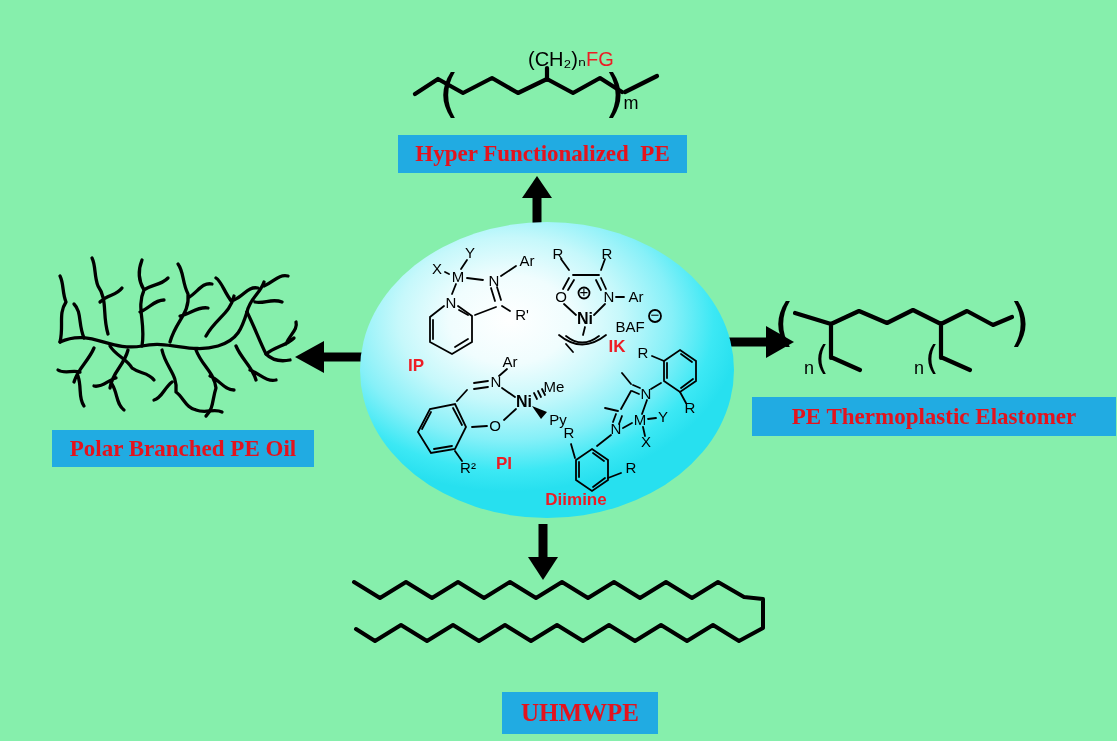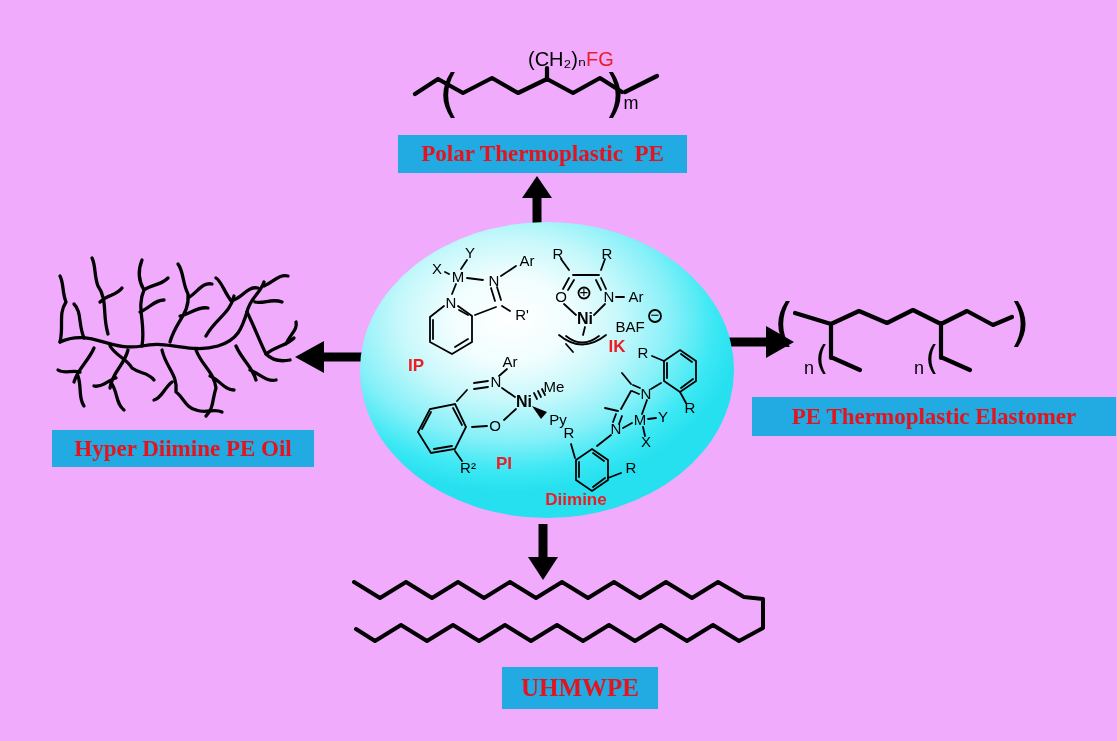--- a/index.html
+++ b/index.html
@@ -1,16 +1,16 @@
 <!DOCTYPE html>
 <html><head>
 <meta charset="utf-8">
 <style>
   html,body{margin:0;padding:0;background:#fff;}
-  #figure{position:relative;width:1117px;height:741px;background:#f0abfc;overflow:hidden;
+  #figure{position:relative;width:1117px;height:741px;background:#86efac;overflow:hidden;
           font-family:"Liberation Sans","DejaVu Sans",sans-serif;}
   .abs{position:absolute;}
   .label-box{position:absolute;background:#21abe2;color:#e4131d;
              font-family:"Liberation Serif","DejaVu Serif",serif;font-weight:bold;
              display:flex;align-items:center;justify-content:center;
              white-space:pre;text-align:center;}
   svg{display:block;overflow:visible;}
   .bond{stroke:#000;stroke-width:1.8;fill:none;stroke-linecap:round;}
   .chain{stroke:#000;stroke-width:4.2;fill:none;stroke-linecap:round;stroke-linejoin:round;}
   .zig{stroke:#000;stroke-width:4;fill:none;stroke-linecap:round;stroke-linejoin:round;}
@@ -36,21 +36,21 @@
   <svg class="abs" style="left:400px;top:28px;" width="290" height="112" viewBox="0 0 290 112">
     <text class="chainlabel" x="128" y="38"><tspan>(CH₂)ₙ</tspan><tspan fill="#ed1c24">FG</tspan></text>
     <line class="chain" x1="147" y1="52" x2="147" y2="40"></line>
     <polyline class="chain" points="15,66 38,51 63,65 92,50 118,65 147,51 173,65 200,50 222,64"></polyline>
     <line class="chain" x1="225" y1="64" x2="257" y2="48"></line>
     <text class="paren" x="49" y="83" font-size="52">(</text>
     <text class="paren" x="215" y="83" font-size="52">)</text>
     <text class="subtxt" x="231" y="81">m</text>
   </svg>
   <div class="label-box" style="left:398px;top:135px;width:289px;height:38px;font-size:23px;">
-    <span>Polar Thermoplastic  PE</span>
+    <span>Hyper Functionalized  PE</span>
   </div>
 
   <svg class="abs" style="left:519px;top:176px;" width="36" height="50" viewBox="0 0 36 50">
     <line class="arrow-line" x1="18" y1="21" x2="18" y2="50"></line>
     <polygon class="arrow-head" points="18,0 3,22 33,22"></polygon>
   </svg>
   <svg class="abs" style="left:525px;top:524px;" width="36" height="56" viewBox="0 0 36 56">
     <line class="arrow-line" x1="18" y1="0" x2="18" y2="34"></line>
     <polygon class="arrow-head" points="18,56 3,33 33,33"></polygon>
   </svg>
@@ -203,21 +203,21 @@
     <path class="twig" d="M216,104 C226,96 236,96 244,88 M236,94 C240,84 248,80 246,72"></path>
     <path class="twig" d="M10,92 C14,76 8,64 16,52 M16,52 C12,42 14,34 10,26 M34,88 C28,74 32,62 24,54"></path>
     <path class="twig" d="M44,98 C38,112 28,118 24,132 M30,122 C22,120 14,124 8,120 M28,126 C32,138 28,148 34,156"></path>
     <path class="twig" d="M78,100 C74,116 62,122 60,138 M66,128 C58,130 52,138 44,136 M62,134 C68,144 66,154 74,160"></path>
     <path class="twig" d="M112,100 C116,118 128,124 126,142 M122,132 C114,138 112,148 104,150 M126,142 C134,148 136,158 146,160 M146,160 C156,164 164,158 172,162"></path>
     <path class="twig" d="M146,100 C152,116 164,122 166,138 M160,126 C170,130 174,140 184,140 M166,138 C162,150 164,158 156,166"></path>
     <path class="twig" d="M186,96 C192,110 202,116 206,130 M200,120 C210,124 216,132 226,130"></path>
     <path class="twig" d="M60,96 C66,106 76,108 82,118 M82,118 C90,124 98,122 104,130"></path>
   </svg>
   <div class="label-box" style="left:52px;top:430px;width:262px;height:37px;font-size:23px;">
-    <span>Hyper Diimine PE Oil</span>
+    <span>Polar Branched PE Oil</span>
   </div>
 
   <svg class="abs" style="left:772px;top:292px;" width="290" height="92" viewBox="0 0 290 92">
     <polyline class="chain" points="23,21 59,32 87,19 115,31 141,18 169,32 195,19 221,33 240,25"></polyline>
     <line class="chain" x1="59" y1="34" x2="59" y2="66"></line>
     <line class="chain" x1="61" y1="66" x2="88" y2="78"></line>
     <line class="chain" x1="169" y1="34" x2="169" y2="66"></line>
     <line class="chain" x1="171" y1="66" x2="198" y2="78"></line>
     <text class="paren" x="12" y="48" font-size="52">(</text>
     <text class="paren" x="248" y="48" font-size="52">)</text>
@@ -226,17 +226,17 @@
     <text class="subtxt" x="37" y="82">n</text>
     <text class="subtxt" x="147" y="82">n</text>
   </svg>
   <div class="label-box" style="left:752px;top:397px;width:364px;height:39px;font-size:23px;">
     <span>PE Thermoplastic Elastomer</span>
   </div>
 
   <svg class="abs" style="left:348px;top:574px;" width="424" height="80" viewBox="0 0 424 80">
     <polyline class="zig" points="6,8 32,24 58,8 84,24 110,8 136,24 162,8 188,24 214,8 240,24 266,8 292,24 318,8 344,24 370,8 396,23 415,25 415,54 391,67 365,51 339,67 313,51 287,67 261,51 235,67 209,51 183,67 157,51 131,67 105,51 79,67 53,51 27,67 8,55"></polyline>
   </svg>
-  <div class="label-box" style="left:502px;top:667px;width:156px;height:42px;font-size:25px;">
+  <div class="label-box" style="left:502px;top:692px;width:156px;height:42px;font-size:25px;">
     <span>UHMWPE</span>
   </div>
 
 </div>
 
 </body></html>

